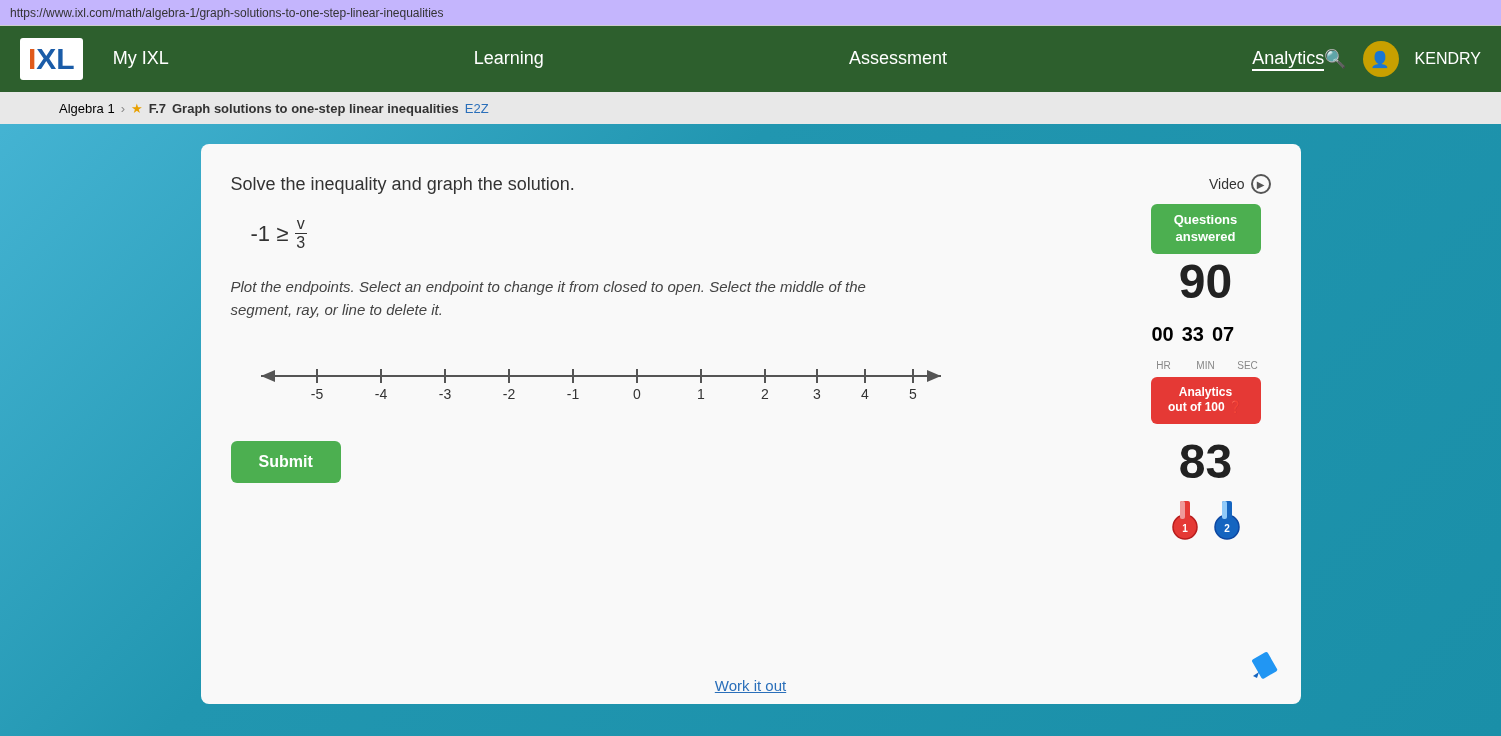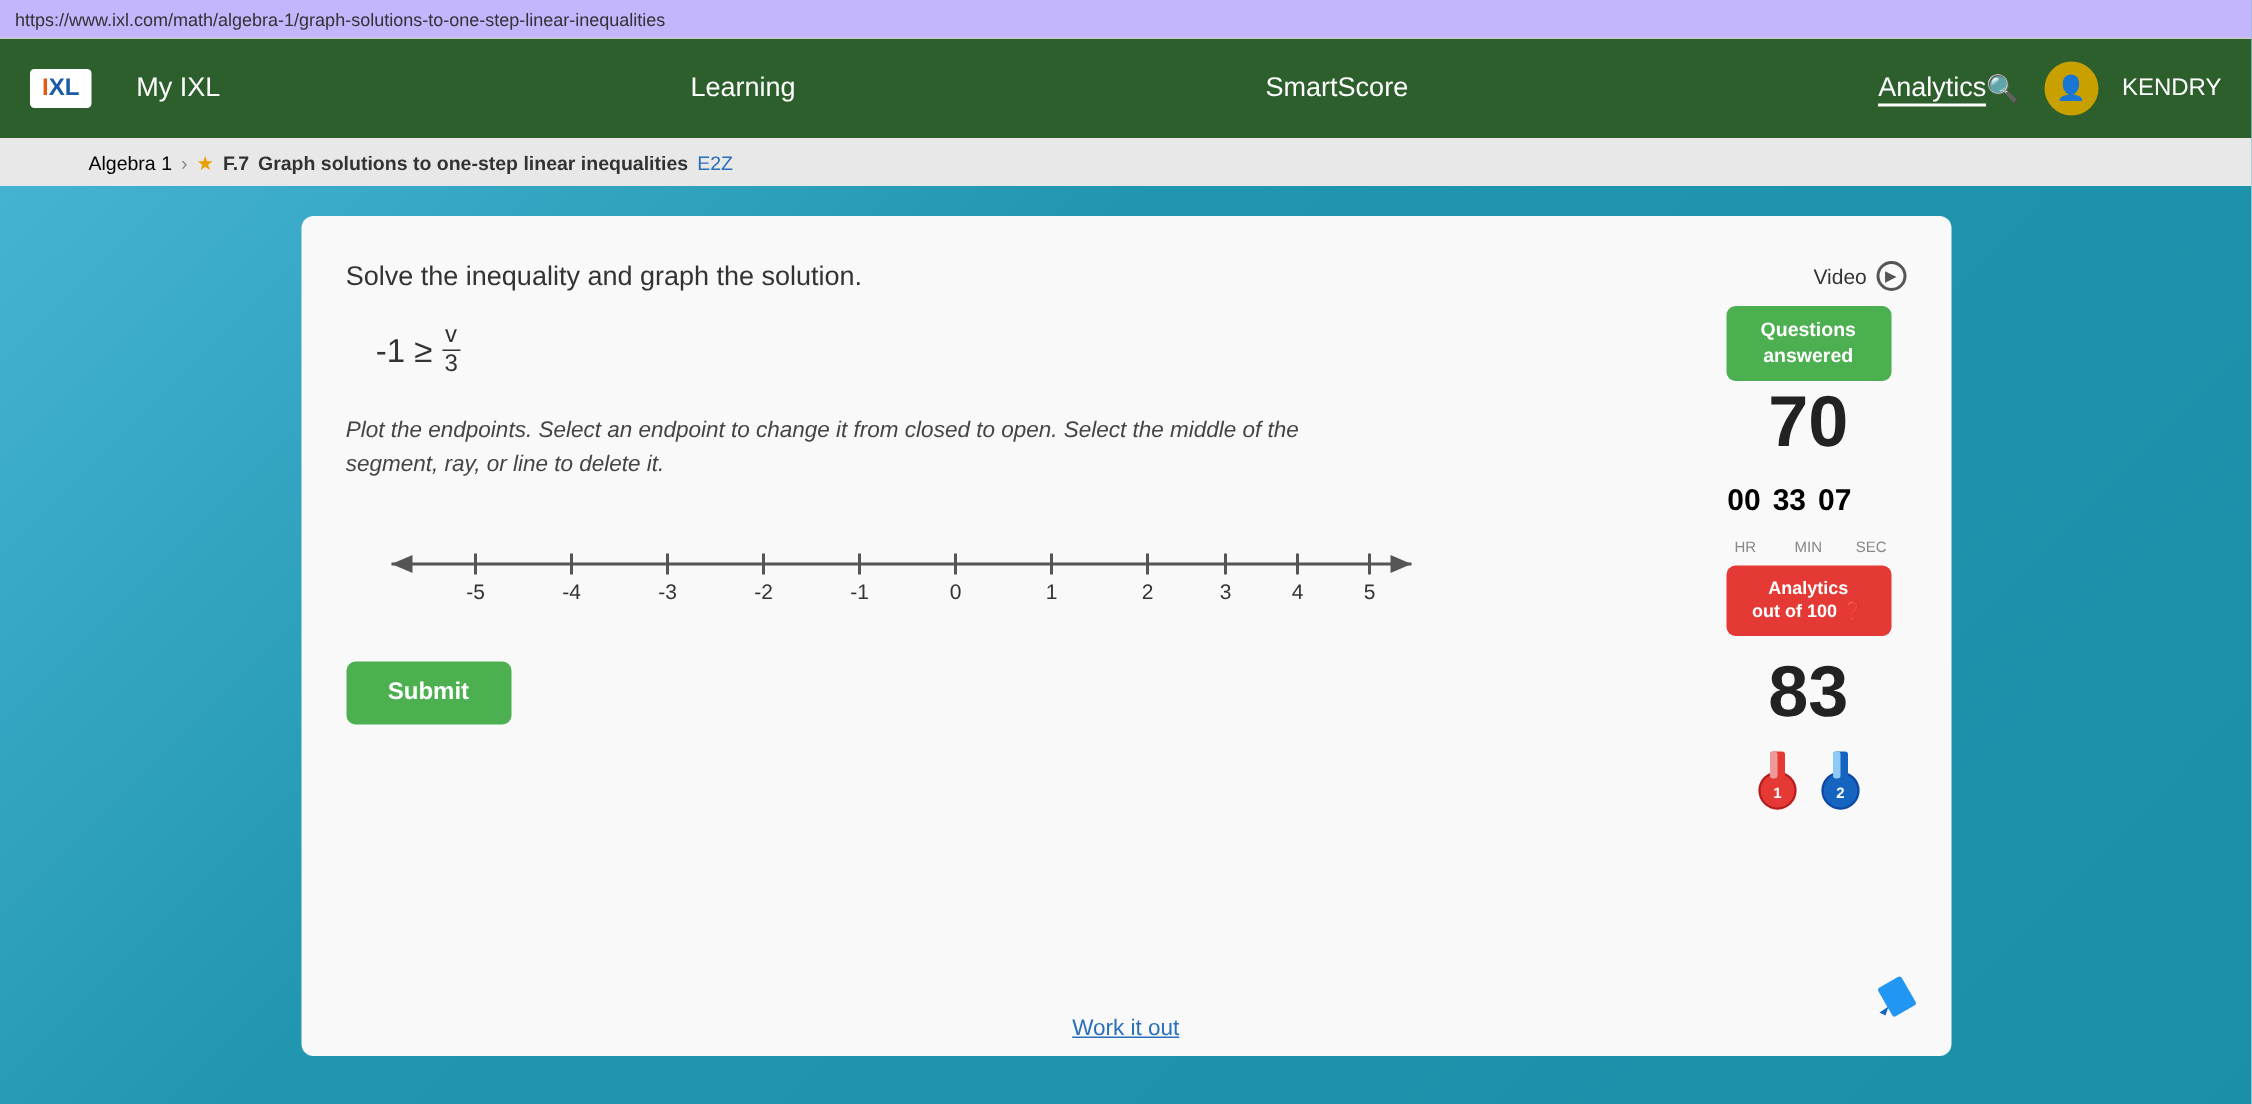--- a/index.html
+++ b/index.html
@@ -31,21 +31,21 @@
       align-items: center;
       padding: 0 20px;
     }
     .navbar .logo {
       background: white;
       padding: 4px 8px;
       border-radius: 3px;
       margin-right: 30px;
     }
     .logo-text {
-      font-size: 16px;
+      font-size: 30px;
       font-weight: 900;
       color: #1a5ca8;
     }
     .logo-text .logo-x {
       color: #e05a1a;
     }
     .nav-links {
       display: flex;
       gap: 64px;
       flex: 1;
@@ -342,21 +342,21 @@
 
 <div class="navbar">
   <div class="logo">
     <span class="logo-text">
       <span class="logo-x">I</span>XL
     </span>
   </div>
   <div class="nav-links">
     <a class="nav-link">My IXL</a>
     <a class="nav-link">Learning</a>
-    <a class="nav-link">SmartScore</a>
+    <a class="nav-link">Assessment</a>
     <a class="nav-link active">Analytics</a>
   </div>
   <div class="nav-right">
     <div class="search-icon-wrap">🔍</div>
     <div class="user-badge">👤</div>
     <span class="user-name">KENDRY</span>
   </div>
 </div>
 
 <div class="breadcrumb-bar">
@@ -435,21 +435,21 @@
     <div class="sidebar">
 
       <div style="display:flex; align-items:center; gap:6px; margin-bottom:10px; align-self:flex-end;">
         <span style="font-size:14px;color:#333;">Video</span>
         <div class="video-circle">▶</div>
       </div>
 
       <button class="questions-answered-btn" style="white-space:pre-line;">Questions
 answered</button>
 
-      <div class="score-number">70</div>
+      <div class="score-number">90</div>
 
 
       <div style="margin-bottom:2px;">
         <div class="time-display">
           <span class="time-value">00</span>
           <span class="time-sep"></span>
           <span class="time-value">33</span>
           <span class="time-sep"></span>
           <span class="time-value">07</span>
         </div>

